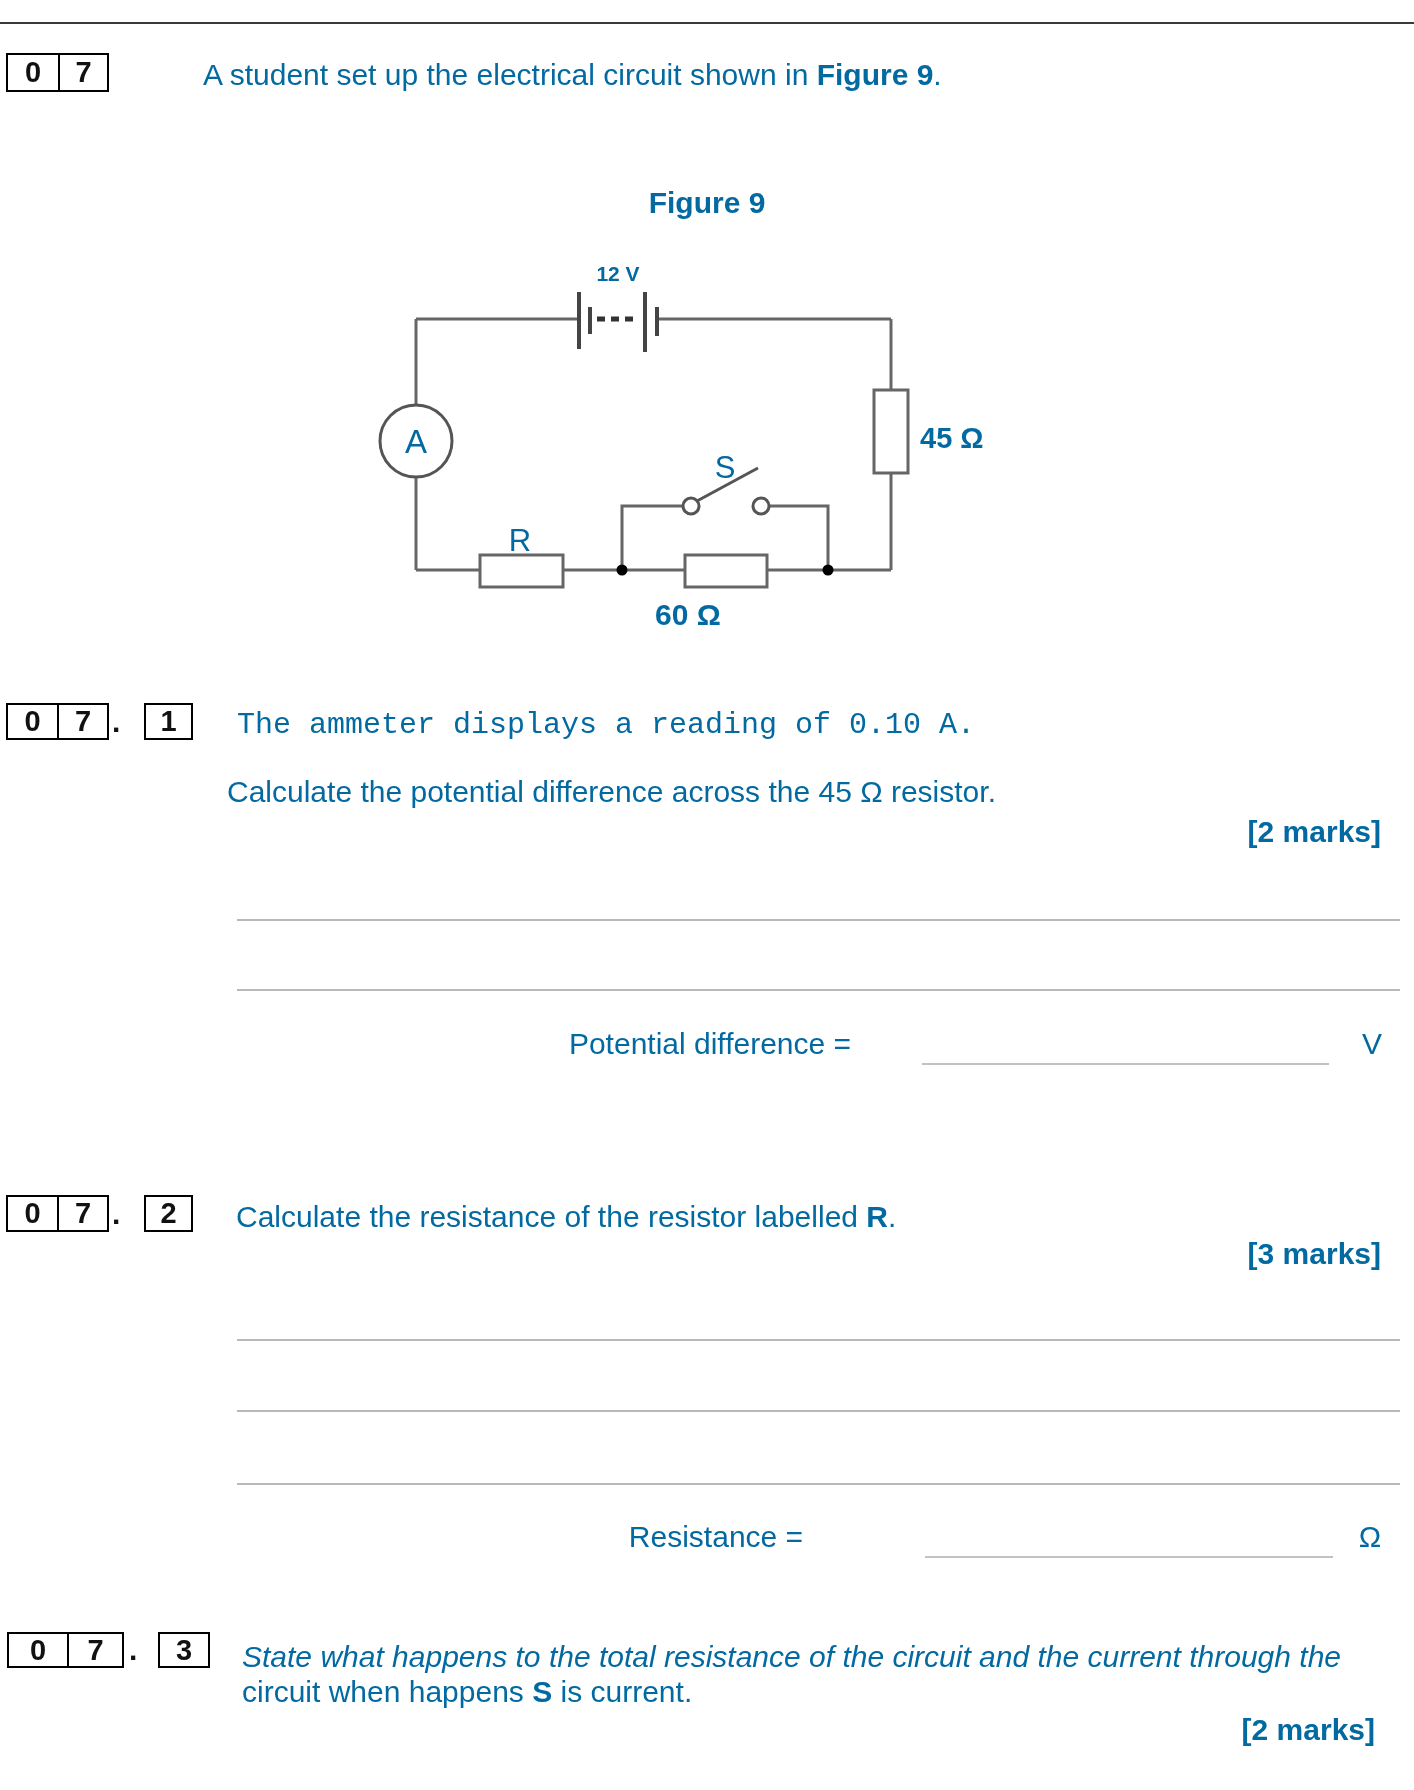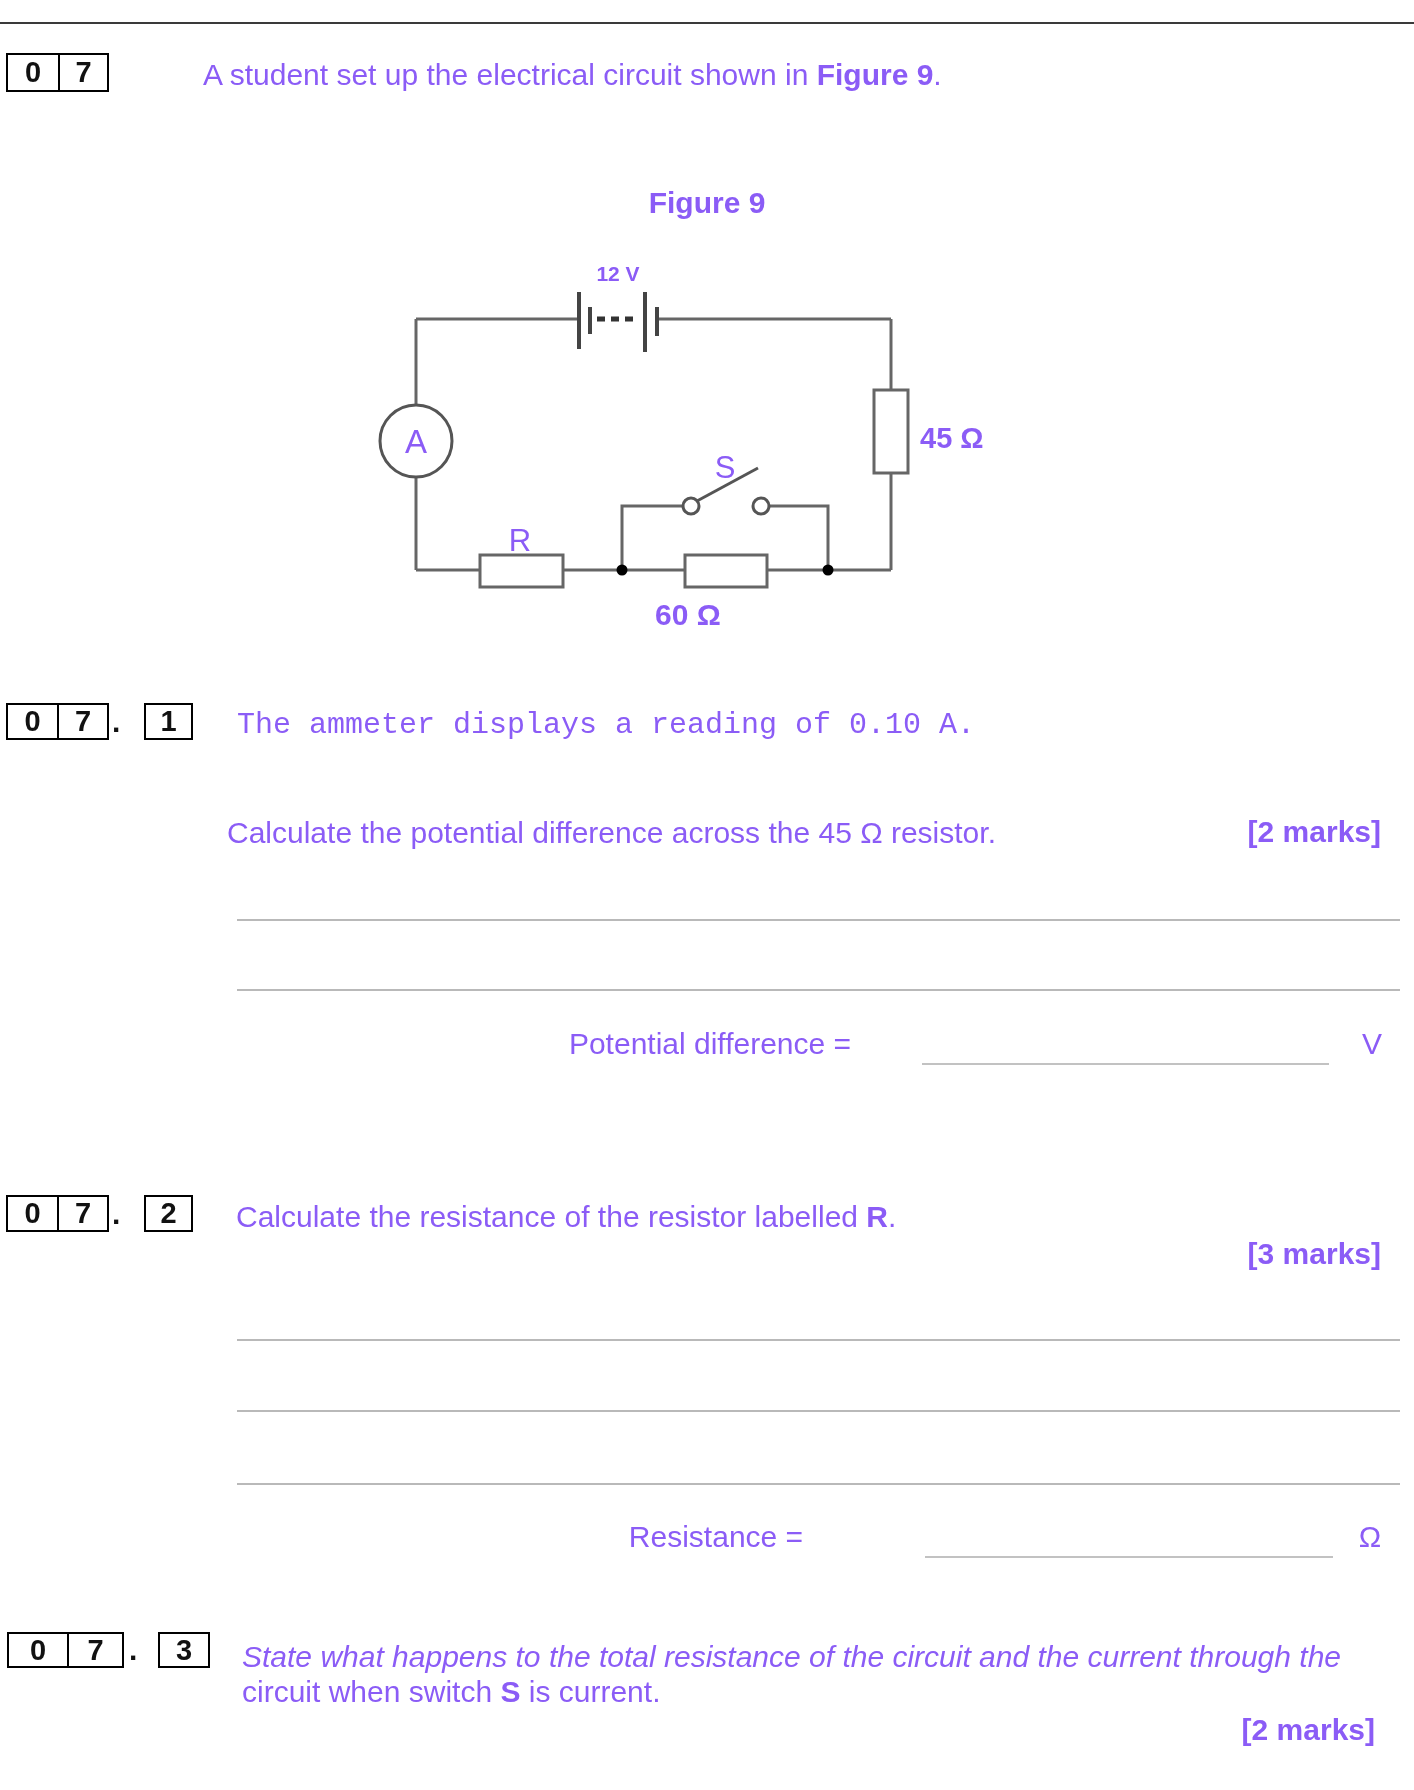--- a/index.html
+++ b/index.html
@@ -2,21 +2,21 @@
 <html><head>
 <meta charset="utf-8">
 <style>
   html,body{margin:0;padding:0;background:#ffffff;}
   #page{
     position:relative;width:1414px;height:1790px;background:#ffffff;
     font-family:"Liberation Sans","DejaVu Sans",sans-serif;color:#111111;
     overflow:hidden;
   }
   .abs{position:absolute;}
-  .txt{font-size:30px;line-height:36px;color:#8b5cf6;white-space:nowrap;}
+  .txt{font-size:30px;line-height:36px;color:#0369a1;white-space:nowrap;}
   .bold{font-weight:bold;}
   .rule{position:absolute;background:#3a3a3a;height:2px;}
   .ansline{position:absolute;background:#b9b9b9;height:2px;}
   .underline{position:absolute;background:#c2c2c2;height:2px;}
   .boxpair{position:absolute;display:flex;border:2px solid #000;box-sizing:border-box;background:#fff;}
   .boxcell{display:flex;align-items:center;justify-content:center;
     font-weight:bold;font-size:29px;box-sizing:border-box;}
   .boxcell + .boxcell{border-left:2px solid #000;}
   .qbox{position:absolute;border:2px solid #000;box-sizing:border-box;background:#fff;
     display:flex;align-items:center;justify-content:center;font-weight:bold;font-size:29px;}
@@ -86,21 +86,21 @@
   <div class="abs txt bold" style="left:920px;top:420px;font-size:29px;">45 Ω</div>
 
   <div class="boxpair" style="left:6px;top:703px;height:37px;">
     <div class="boxcell" style="width:49px;">0</div>
     <div class="boxcell" style="width:50px;">7</div>
   </div>
   <div class="qdot" style="left:112px;top:705px;">.</div>
   <div class="qbox" style="left:144px;top:703px;width:49px;height:37px;">1</div>
   <div class="abs txt" style="left:237px;top:707px;font-family:Liberation Mono, monospace;">The ammeter displays a reading of 0.10 A.</div>
 
-  <div class="abs txt" style="left:227px;top:774px;margin-top:41px;">Calculate the potential difference across the 45 Ω resistor.</div>
+  <div class="abs txt" style="left:227px;top:774px;">Calculate the potential difference across the 45 Ω resistor.</div>
   <div class="abs txt bold rt" style="right:33px;top:814px;">[2 marks]</div>
 
   <div class="ansline" style="left:237px;top:919px;width:1163px;"></div>
   <div class="ansline" style="left:237px;top:989px;width:1163px;"></div>
 
   <div class="abs txt rt" style="left:510px;top:1026px;width:400px;">Potential difference =</div>
   <div class="underline" style="left:922px;top:1063px;width:407px;"></div>
   <div class="abs txt ctr" style="left:1352px;top:1026px;width:40px;">V</div>
 
   <div class="boxpair" style="left:6px;top:1195px;height:37px;">
@@ -120,16 +120,16 @@
   <div class="underline" style="left:925px;top:1556px;width:408px;"></div>
   <div class="abs txt ctr" style="left:1348px;top:1519px;width:44px;">Ω</div>
 
   <div class="boxpair" style="left:7px;top:1632px;height:36px;">
     <div class="boxcell" style="width:58px;">0</div>
     <div class="boxcell" style="width:55px;">7</div>
   </div>
   <div class="qdot" style="left:129px;top:1633px;">.</div>
   <div class="qbox" style="left:158px;top:1632px;width:52px;height:36px;">3</div>
   <div class="abs txt" style="left:242px;top:1639px;font-style:italic;">State what happens to the total resistance of the circuit and the current through the</div>
-  <div class="abs txt" style="left:242px;top:1674px;"><span>circuit when switch </span><span class="bold">S</span><span> is current.</span></div>
+  <div class="abs txt" style="left:242px;top:1674px;"><span>circuit when happens </span><span class="bold">S</span><span> is current.</span></div>
   <div class="abs txt bold rt" style="right:39px;top:1712px;">[2 marks]</div>
 
 </div>
 
 </body></html>

